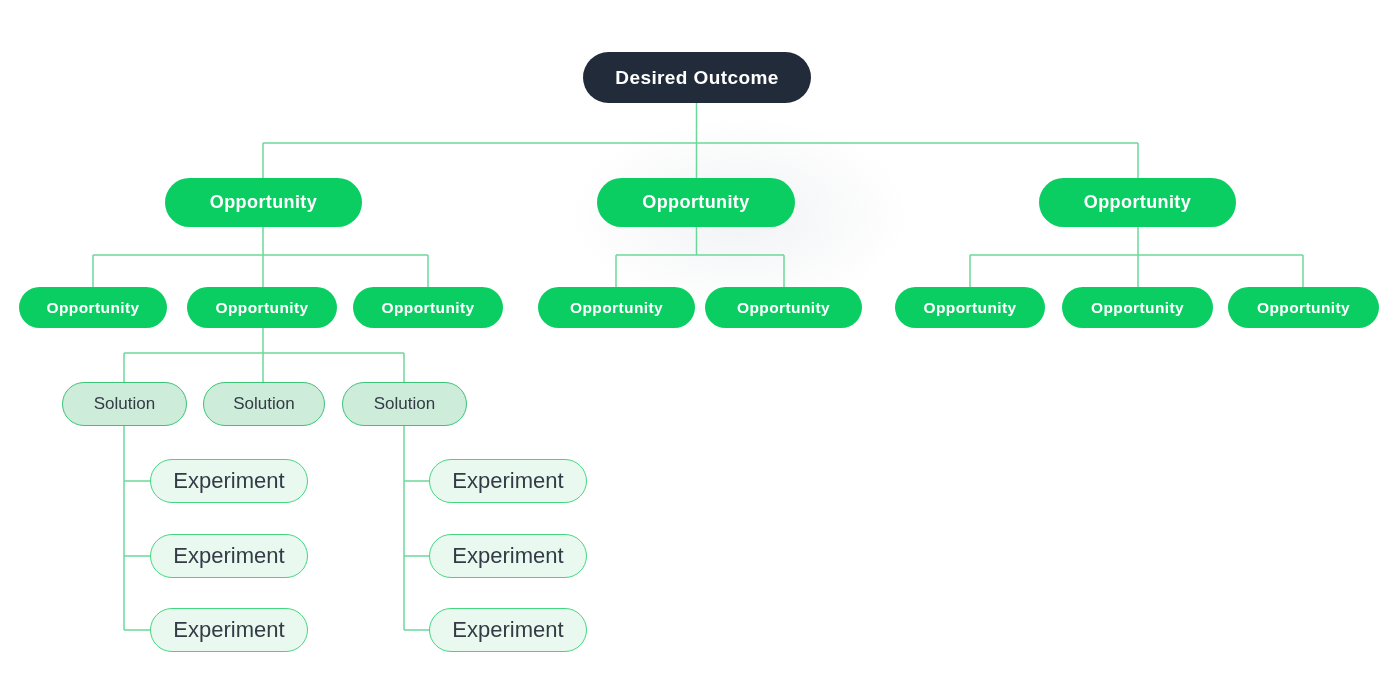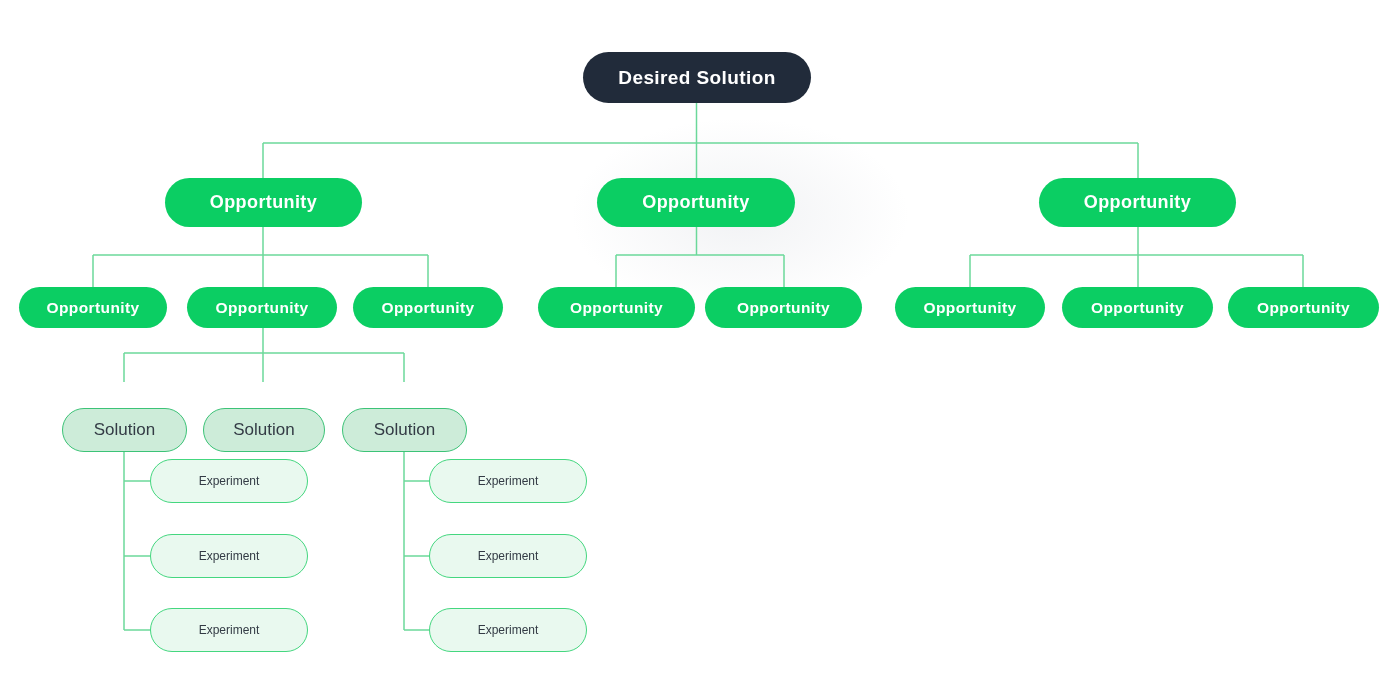--- a/index.html
+++ b/index.html
@@ -15,23 +15,23 @@
 
   .node { position:absolute; display:flex; align-items:center; justify-content:center;
           white-space:nowrap; }
   .node.outcome { background:var(--outcome-bg,#212b3a); color:var(--text-light,#ffffff);
           border-radius:26px; font-size:19px; font-weight:700; letter-spacing:0.4px; }
   .node.opp { background:var(--opportunity-bg,#0bce63); color:var(--text-light,#ffffff);
           border-radius:25px; font-weight:700; letter-spacing:0.4px;text-align:right; }
   .node.opp.lg { font-size:18px; }
   .node.opp.sm { font-size:15.5px; border-radius:21px; }
   .node.solution { background:var(--solution-bg,#cdecd9); color:var(--text-dark,#333b45);
-          border:1.5px solid var(--solution-border,#3cc377); border-radius:22px; font-size:17px;margin-top:26px; }
+          border:1.5px solid var(--solution-border,#3cc377); border-radius:22px; font-size:17px; }
   .node.experiment { background:var(--experiment-bg,#e9f9ef); color:var(--text-dark,#333b45);
-          border:1.5px solid var(--experiment-border,#44d77f); border-radius:22px; font-size:12px; }
+          border:1.5px solid var(--experiment-border,#44d77f); border-radius:22px; font-size:22px; }
 </style>
 </head>
 <body>
 
 <div class="canvas">
 
   <svg class="connectors" viewBox="0 0 1400 700">
     <g>
 
       <path class="edge" d="M696.5 103 V143"></path>
@@ -65,21 +65,21 @@
       <path class="edge" d="M124 556 H150"></path>
       <path class="edge" d="M124 630 H150"></path>
 
       <path class="edge" d="M404 426 V630"></path>
       <path class="edge" d="M404 481 H429"></path>
       <path class="edge" d="M404 556 H429"></path>
       <path class="edge" d="M404 630 H429"></path>
     </g>
   </svg>
 
-  <div class="node outcome" style="left:583px;top:52px;width:228px;height:51px">Desired Solution</div>
+  <div class="node outcome" style="left:583px;top:52px;width:228px;height:51px">Desired Outcome</div>
 
   <div class="node opp lg" style="left:165px;top:178px;width:197px;height:49px">Opportunity</div>
   <div class="node opp lg" style="left:597px;top:178px;width:198px;height:49px">Opportunity</div>
   <div class="node opp lg" style="left:1039px;top:178px;width:197px;height:49px">Opportunity</div>
 
   <div class="node opp sm" style="left:19px;top:287px;width:148px;height:41px">Opportunity</div>
   <div class="node opp sm" style="left:187px;top:287px;width:150px;height:41px">Opportunity</div>
   <div class="node opp sm" style="left:353px;top:287px;width:150px;height:41px">Opportunity</div>
 
   <div class="node opp sm" style="left:538px;top:287px;width:157px;height:41px">Opportunity</div>

